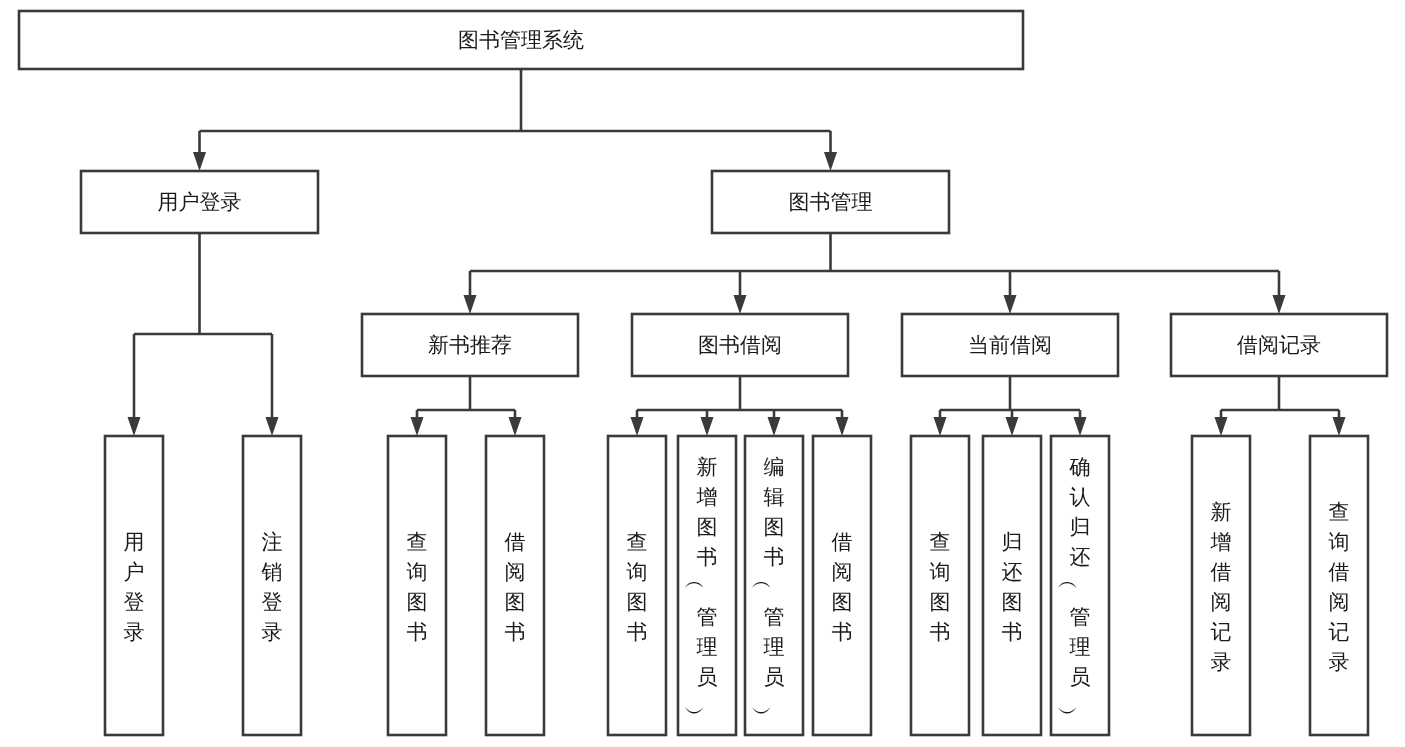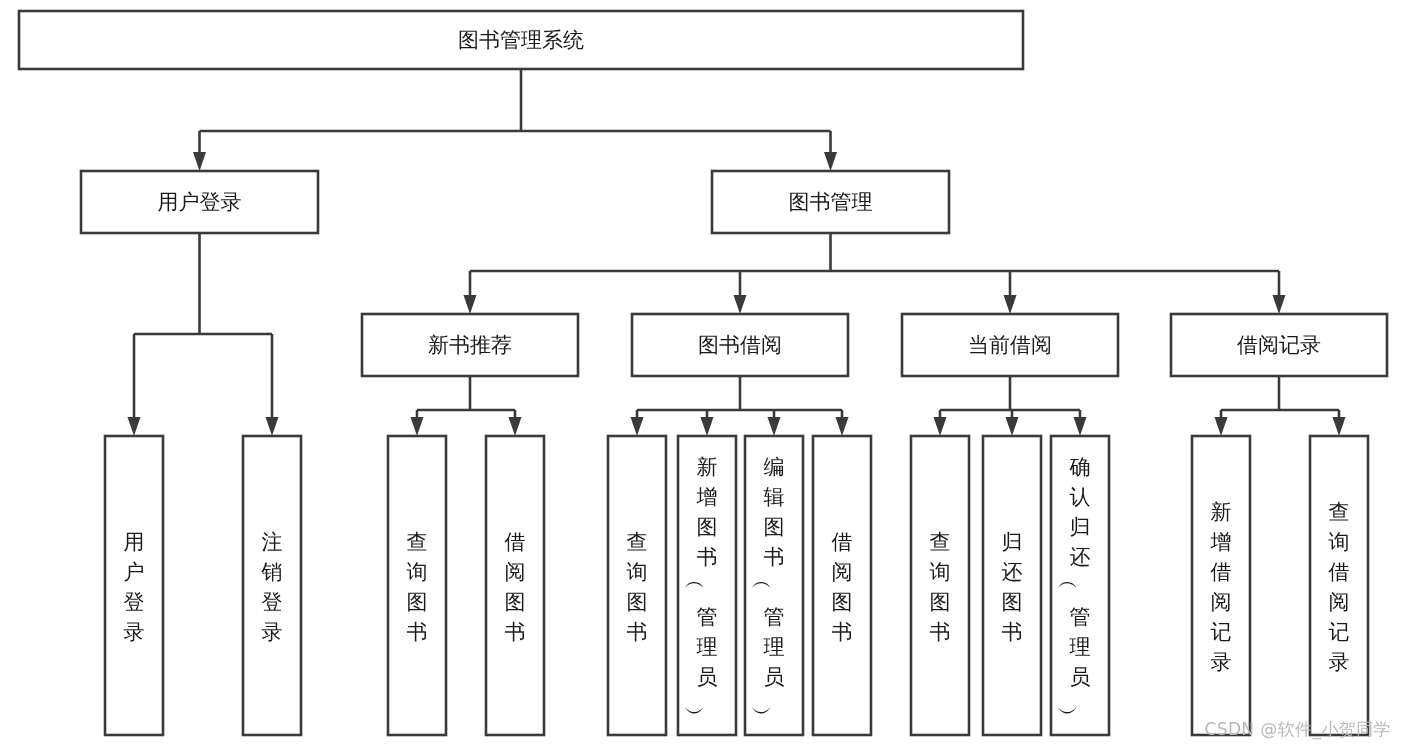--- a/index.html
+++ b/index.html
@@ -217,14 +217,13 @@
         <g>
           <rect x="1192" y="436" width="58" height="299" class="node-box"></rect>
           <text x="1221" class="node-label-vertical"><tspan x="1221" y="518.9">新</tspan><tspan x="1221" y="548.9">增</tspan><tspan x="1221" y="578.9">借</tspan><tspan x="1221" y="608.9">阅</tspan><tspan x="1221" y="638.9">记</tspan><tspan x="1221" y="668.9">录</tspan></text>
         </g>
         <g>
           <rect x="1310" y="436" width="58" height="299" class="node-box"></rect>
           <text x="1339" class="node-label-vertical"><tspan x="1339" y="518.9">查</tspan><tspan x="1339" y="548.9">询</tspan><tspan x="1339" y="578.9">借</tspan><tspan x="1339" y="608.9">阅</tspan><tspan x="1339" y="638.9">记</tspan><tspan x="1339" y="668.9">录</tspan></text>
         </g>
       </g>
   </svg>
-  <div class="watermark">CSDN @软件_小贺同学</div>
 </div>
 
 </body></html>

